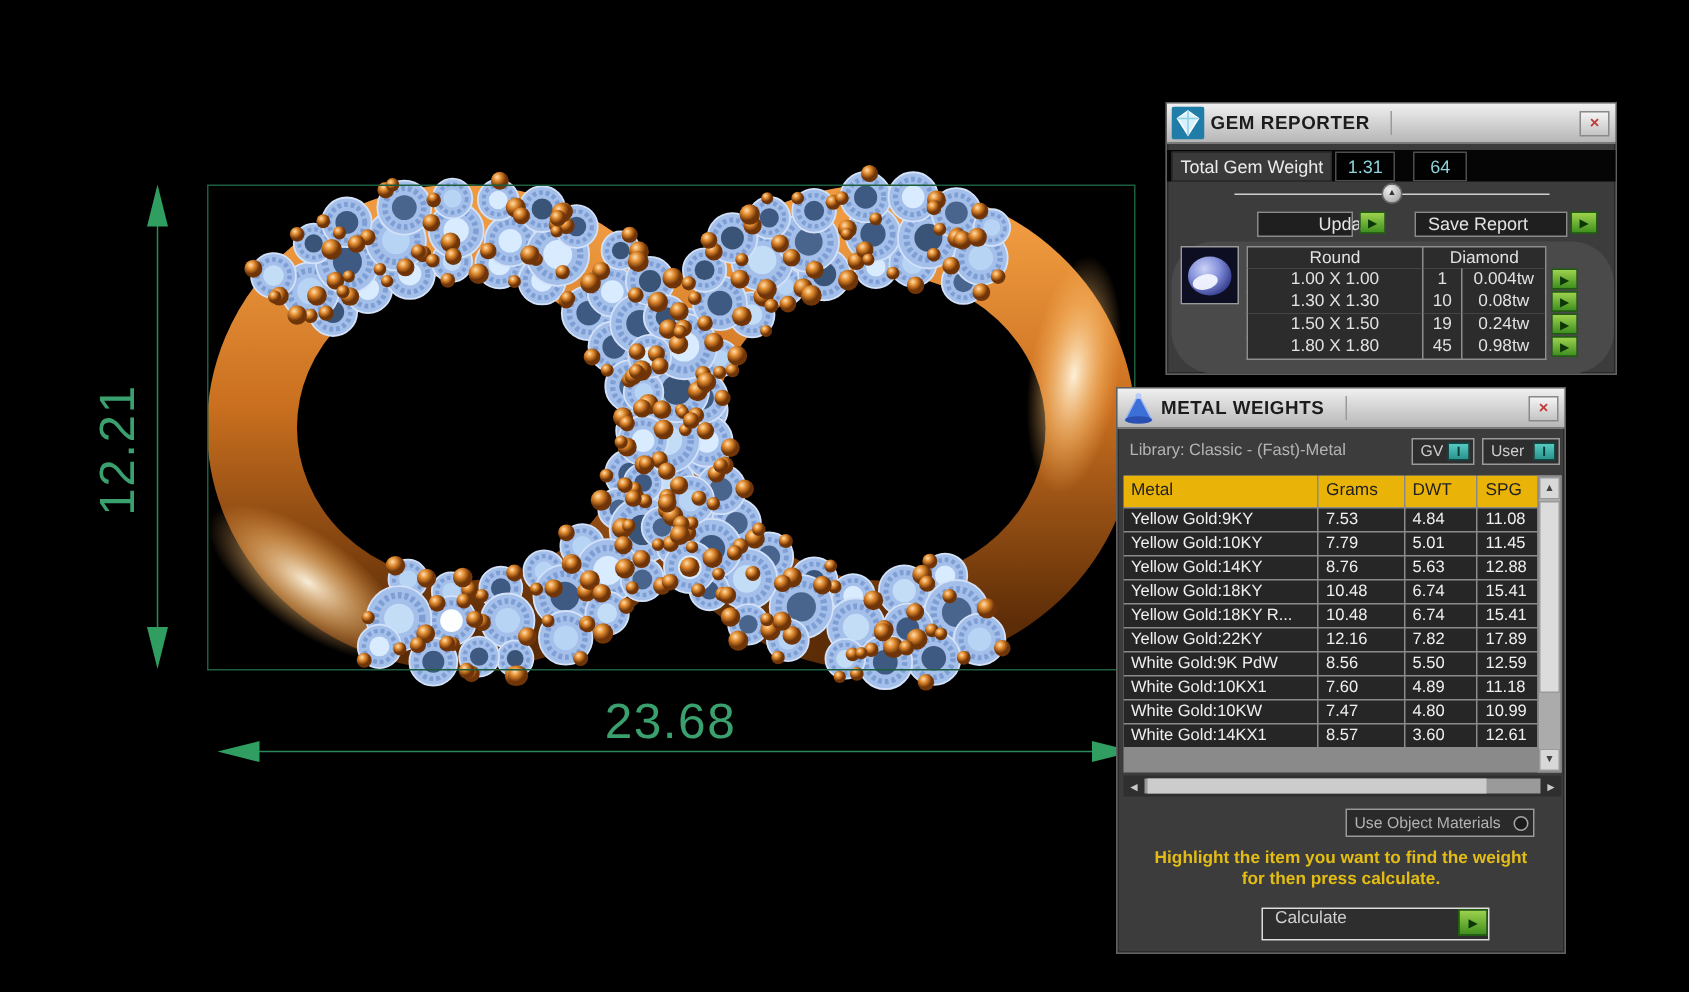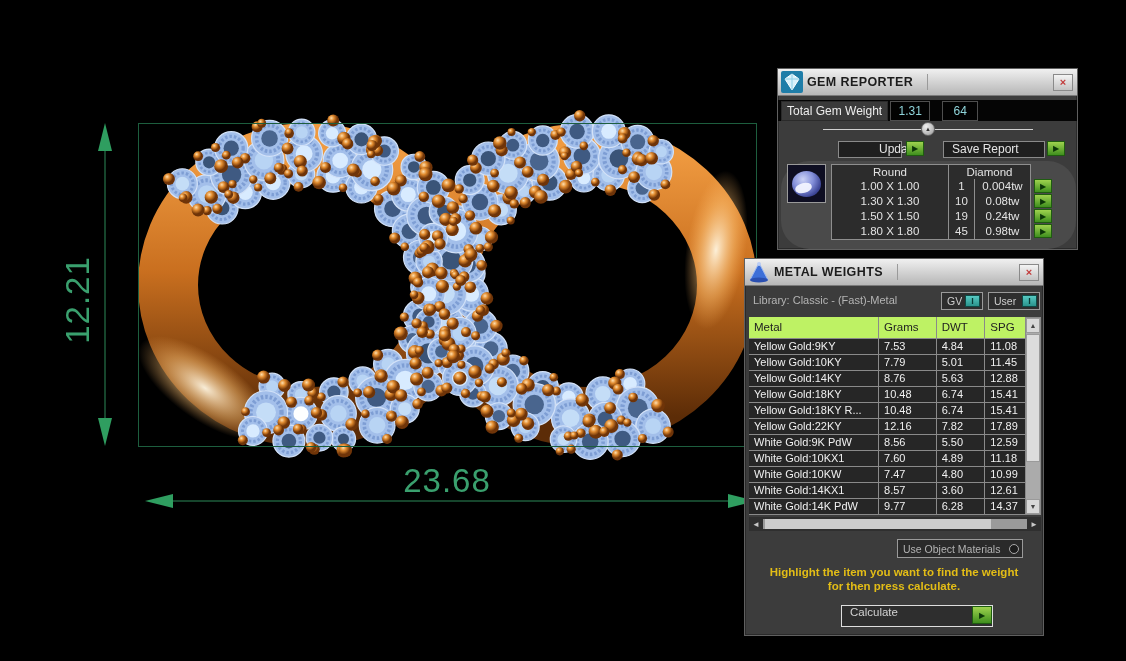--- a/index.html
+++ b/index.html
@@ -86,21 +86,21 @@
                 display:flex; align-items:center; padding:0 2px 0 5px; cursor:pointer; }
   #gv-box { left:196px; width:42px; }
   #user-box { left:243px; width:52px; }
   .teal-btn { width:15px; height:12px; background:linear-gradient(#57c9c2,#2a948d);
               border:1px solid #0f4a46; color:#083a36; font-size:9px; font-weight:bold;
               text-align:center; line-height:11px; margin-left:auto; }
   .mw-tablewrap { position:absolute; left:4px; top:58px; width:292px; height:198px; }
   .mw-grid { position:absolute; left:0; top:0; width:276px; height:198px;
              overflow:hidden; background:#8a8a8a; }
   .mrow,.mhead { display:flex; width:282px; gap:1px; margin-bottom:1px; }
-  .mhead .mc { background:#bef264; color:#222; height:21px; line-height:21px;
+  .mhead .mc { background:#eab308; color:#222; height:21px; line-height:21px;
                font-size:11.5px; }
   .mc { background:#262626; color:#f0f0f0; height:15px; line-height:15px;
         font-size:11px; padding-left:5px; white-space:nowrap; overflow:hidden; }
   .m1 { width:130px; } .m2 { width:57px; } .m3 { width:48px; } .m4 { width:46px; }
   .vscroll { position:absolute; right:0; top:0; width:16px; height:198px;
              background:#ababab; border:1px solid #8a8a8a; }
   .vs-btn { position:absolute; left:0; width:14px; height:15px; background:#d8d8d8;
             border:1px solid #9a9a9a; color:#444; font-size:7px; text-align:center;
             line-height:14px; cursor:pointer; }
   .vs-up { top:0; } .vs-dn { bottom:0; }
@@ -1165,26 +1165,20 @@
     <span class="mc m4">10.99</span>
   </div>
 
   <div class="mrow">
     <span class="mc m1">White Gold:14KX1</span>
     <span class="mc m2">8.57</span>
     <span class="mc m3">3.60</span>
     <span class="mc m4">12.61</span>
   </div>
 
-  <div class="mrow">
-    <span class="mc m1">White Gold:14K PdW</span>
-    <span class="mc m2">9.77</span>
-    <span class="mc m3">6.28</span>
-    <span class="mc m4">14.37</span>
-  </div>
 </div>
     </div>
     <div class="vscroll">
       <span class="vs-btn vs-up">▲</span>
       <span class="vs-thumb"></span>
       <span class="vs-btn vs-dn">▼</span>
     </div>
   </div>
 
   <div class="hscroll">

